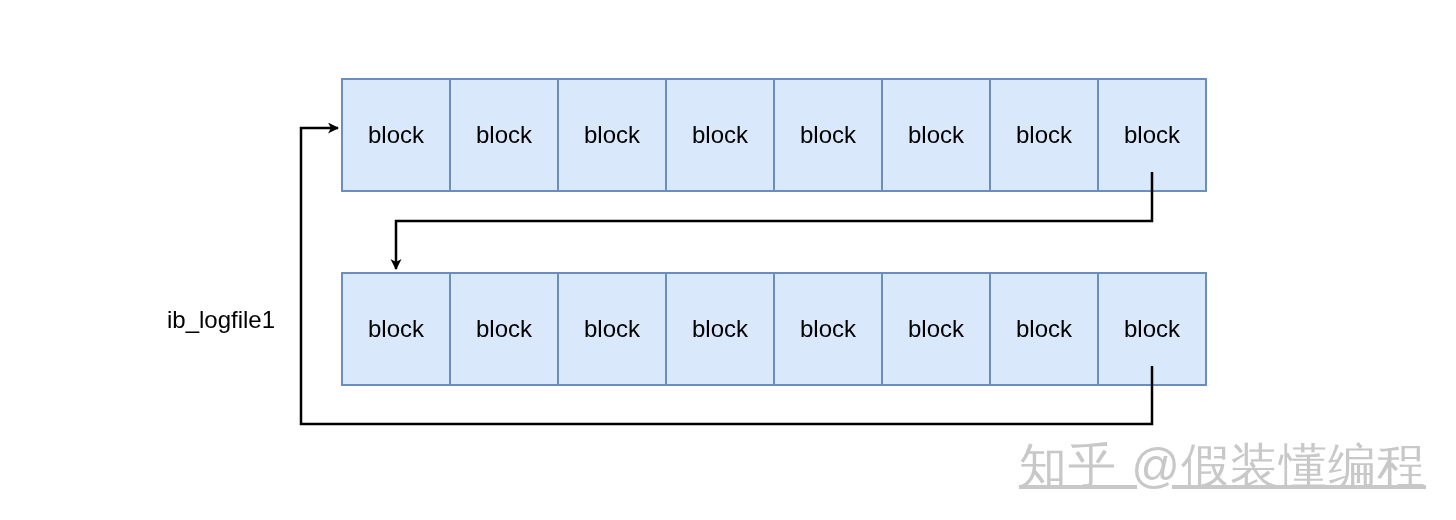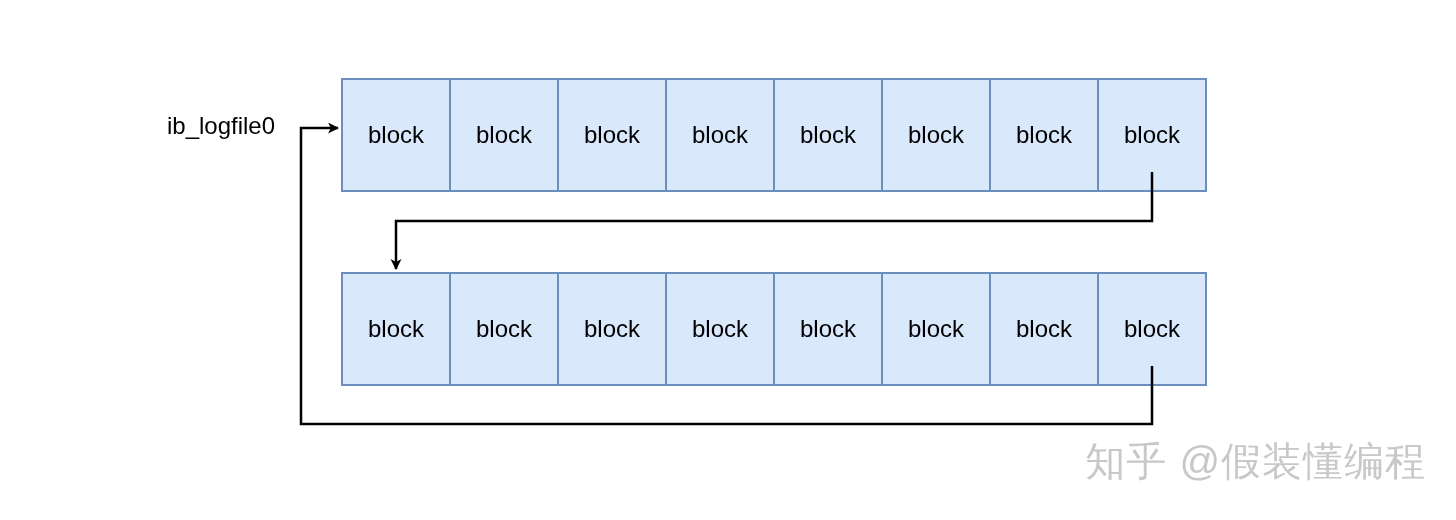--- a/index.html
+++ b/index.html
@@ -54,33 +54,34 @@
   .flow {
     stroke: var(--line, #000000);
     stroke-width: 2.5;
     fill: none;
     stroke-linejoin: miter;
   }
   .watermark {
     position: absolute;
     right: 30px;
     top: 434px;
-    font-size: 40px;
+    font-size: 48px;
     letter-spacing: 1px;
     color: var(--watermark, #c8c8c8);
     white-space: nowrap;
+    text-decoration: underline;
   }
 </style>
 </head>
 <body>
 
 <div class="canvas">
 
-  <div class="file-label" id="label-0">ib_logfile0</div>
 
+  <div class="file-label" id="label-1">ib_logfile1</div>
 
   <div class="block-row" id="row-0">
       <div class="block">block</div>
       <div class="block">block</div>
       <div class="block">block</div>
       <div class="block">block</div>
       <div class="block">block</div>
       <div class="block">block</div>
       <div class="block">block</div>
       <div class="block">block</div>

